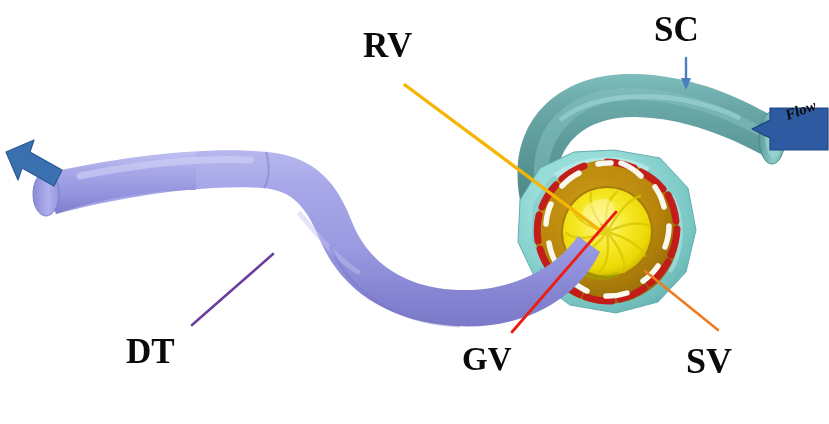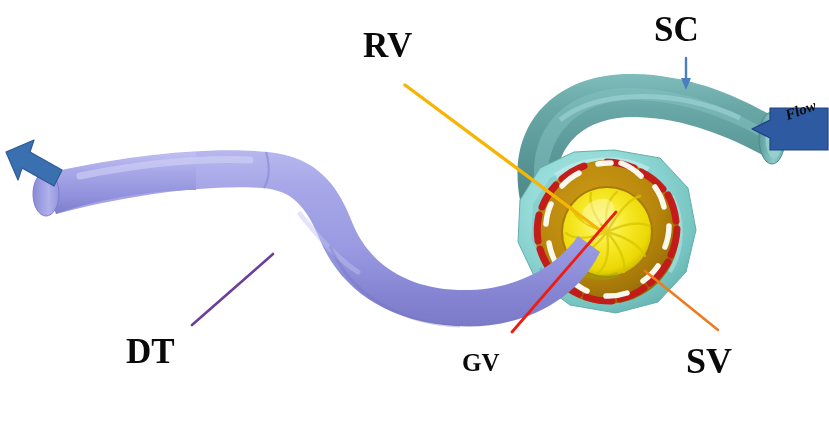--- a/index.html
+++ b/index.html
@@ -15,21 +15,21 @@
     position:absolute;
     font-family:"Liberation Serif",serif;
     font-weight:bold;
     color:#0a0a0a;
     white-space:nowrap;
     line-height:1;
   }
   .lbl-rv{left:363px;top:28px;font-size:35px;}
   .lbl-sc{left:654px;top:12px;font-size:35px;}
   .lbl-dt{left:126px;top:334px;font-size:35px;}
-  .lbl-gv{left:462px;top:343px;font-size:25px;margin-top:7px;}
+  .lbl-gv{left:462px;top:343px;font-size:33px;}
   .lbl-sv{left:686px;top:343px;font-size:36px;}
   .lbl-flow{
     position:absolute;left:783px;top:108px;
     font-family:"Liberation Serif",serif;
     font-style:italic;font-weight:bold;
     font-size:15px;color:#0a0a0a;
     transform:rotate(-20deg);transform-origin:left top;
     white-space:nowrap;
   }
 </style>

